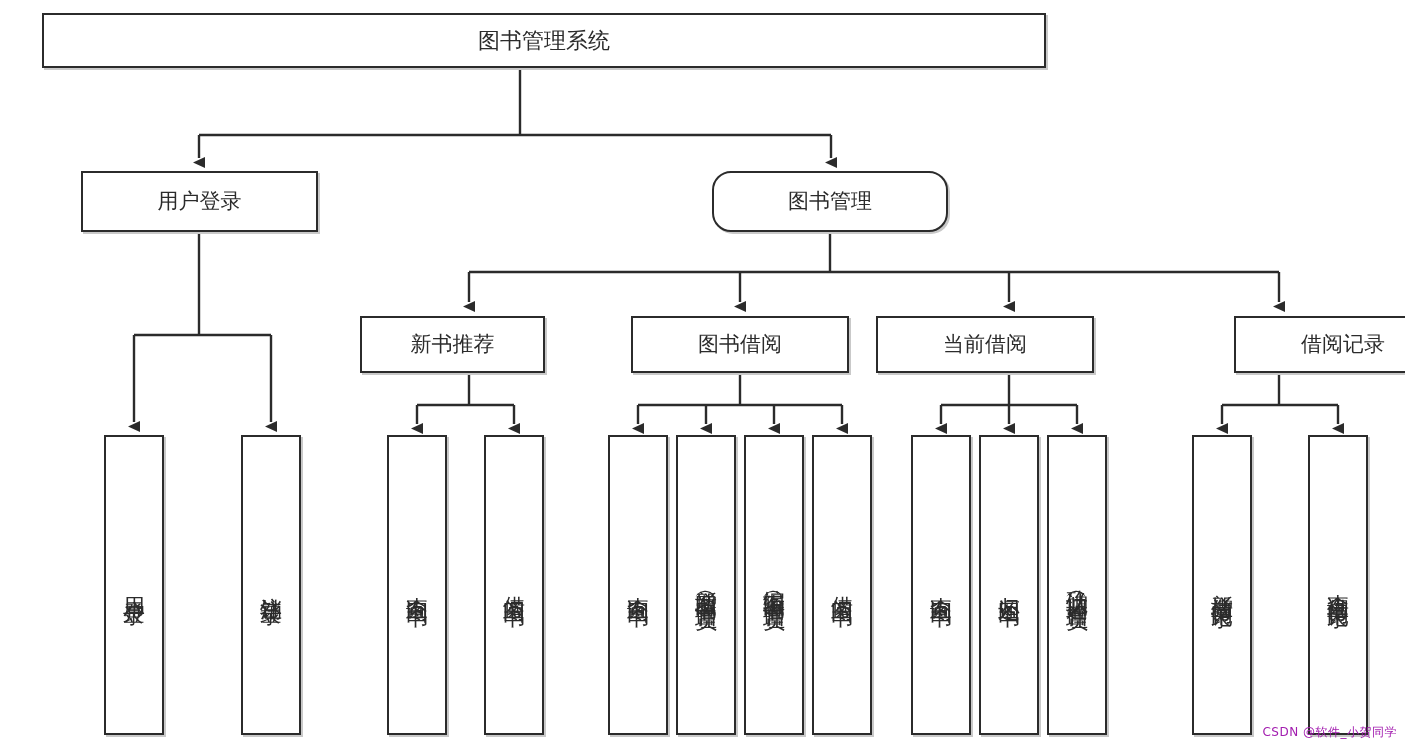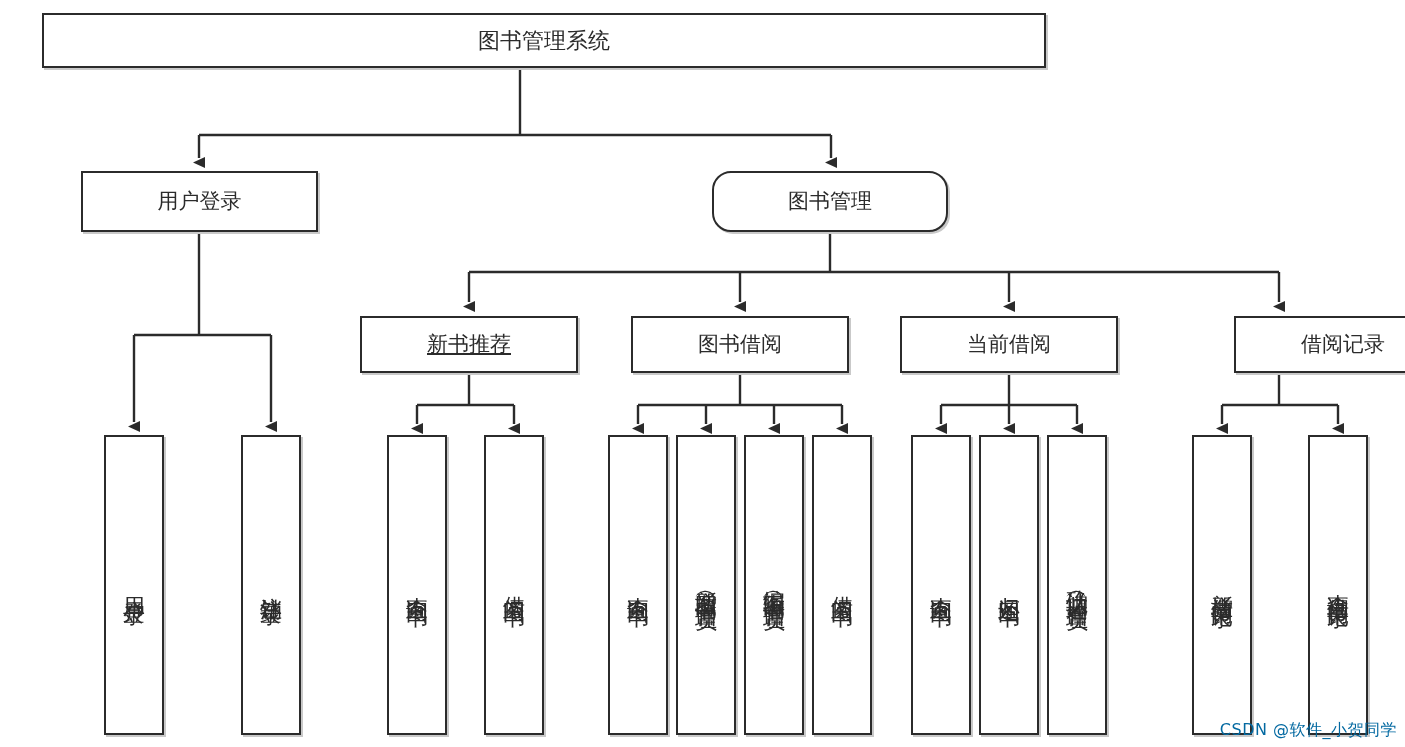--- a/index.html
+++ b/index.html
@@ -57,22 +57,22 @@
     text-orientation: upright;
     font-size: 22px;
     letter-spacing: 3px;
     line-height: 1;
     white-space: nowrap;
   }
   .watermark {
     position: absolute;
     right: 8px;
     bottom: 6px;
-    font-size: 16px;
-    color: #0369a1;
+    font-size: 12px;
+    color: #a21caf;
     letter-spacing: 0.5px;
     white-space: nowrap;
   }
 </style>
 </head>
 <body>
 
 <div id="canvas">
 
   <svg id="wires" viewBox="0 0 1405 747" xmlns="http://www.w3.org/2000/svg">
@@ -130,29 +130,29 @@
   </div>
 
   <div class="node horizontal" style="left:81px; top:171px; width:237px; height:61px;">
     <span class="label">用户登录</span>
   </div>
 
   <div class="node horizontal" style="left:712px; top:171px; width:236px; height:61px;border-radius:19px;">
     <span class="label">图书管理</span>
   </div>
 
-  <div class="node horizontal" style="left:360px; top:316px; width:218px; height:57px;text-decoration:underline;">
+  <div class="node horizontal" style="left:360px; top:316px; width:185px; height:57px;">
     <span class="label">新书推荐</span>
   </div>
 
   <div class="node horizontal" style="left:631px; top:316px; width:218px; height:57px;font-family:Liberation Serif, serif;">
     <span class="label">图书借阅</span>
   </div>
 
-  <div class="node horizontal" style="left:900px; top:316px; width:218px; height:57px;">
+  <div class="node horizontal" style="left:876px; top:316px; width:218px; height:57px;">
     <span class="label">当前借阅</span>
   </div>
 
   <div class="node horizontal" style="left:1234px; top:316px; width:218px; height:57px;">
     <span class="label">借阅记录</span>
   </div>
 
   <div class="node vertical" style="left:104px; top:435px; width:60px; height:300px;">
     <span class="label">用户登录</span>
   </div>

